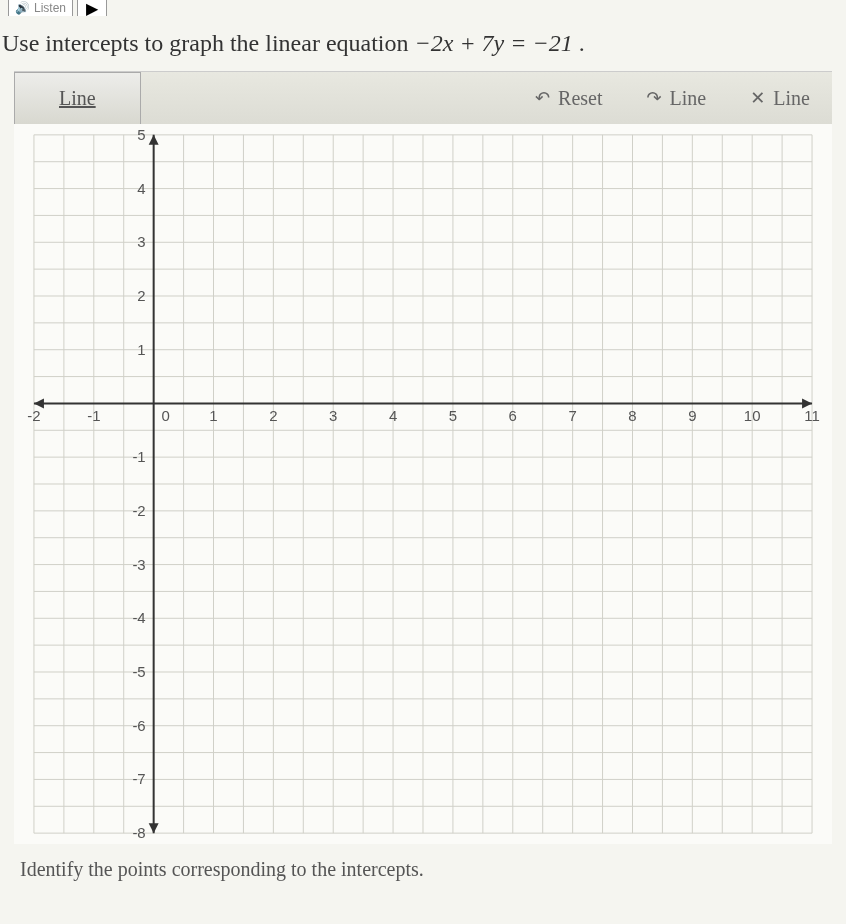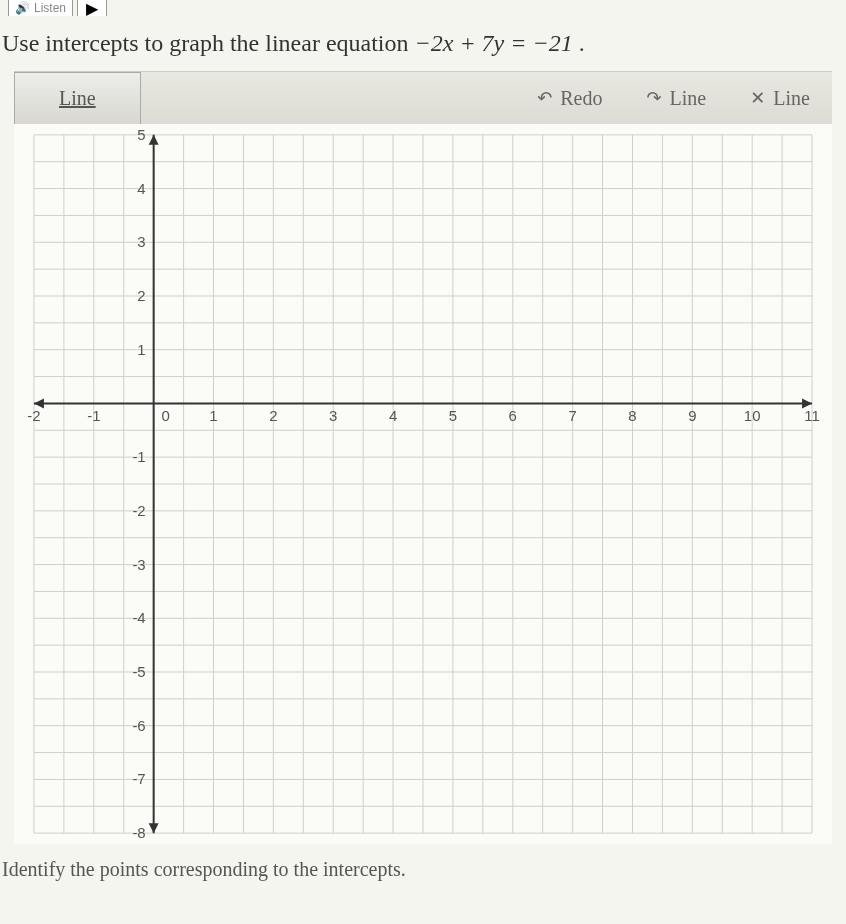--- a/index.html
+++ b/index.html
@@ -92,21 +92,21 @@
       width: 100%;
       height: 100%;
     }
     .grid-line { stroke: #d0d0c8; stroke-width: 1; }
     .axis-line { stroke: #333; stroke-width: 2; }
     .axis-label { font-size: 15px; fill: #555; font-family: Arial, sans-serif; }
     .arrow { fill: #333; }
     .footer-text {
       font-size: 20px;
       color: #555;
-      padding: 14px 2px;
+      padding: 14px 20px;
       font-family: Georgia, serif;
     }
   </style>
 </head>
 <body>
 
 <div class="container">
   <div class="listen-bar">
     <div class="listen-btn">
       <span>🔊</span>
@@ -120,21 +120,21 @@
   <div class="question">
     <span>Use intercepts to graph the linear equation </span><span class="equation">−2<i>x</i> + 7<i>y</i> = −21</span><span> .</span>
   </div>
 
   <div class="graph-container">
     <div class="toolbar">
       <div class="tab">Line</div>
       <div class="toolbar-spacer"></div>
       <div class="tool-btn">
         <span class="tool-icon">↶</span>
-        <span>Redo</span>
+        <span>Reset</span>
       </div>
       <div class="tool-btn">
         <span class="tool-icon">↷</span>
         <span>Line</span>
       </div>
       <div class="tool-btn">
         <span class="tool-icon">✕</span>
         <span>Line</span>
       </div>
     </div>

